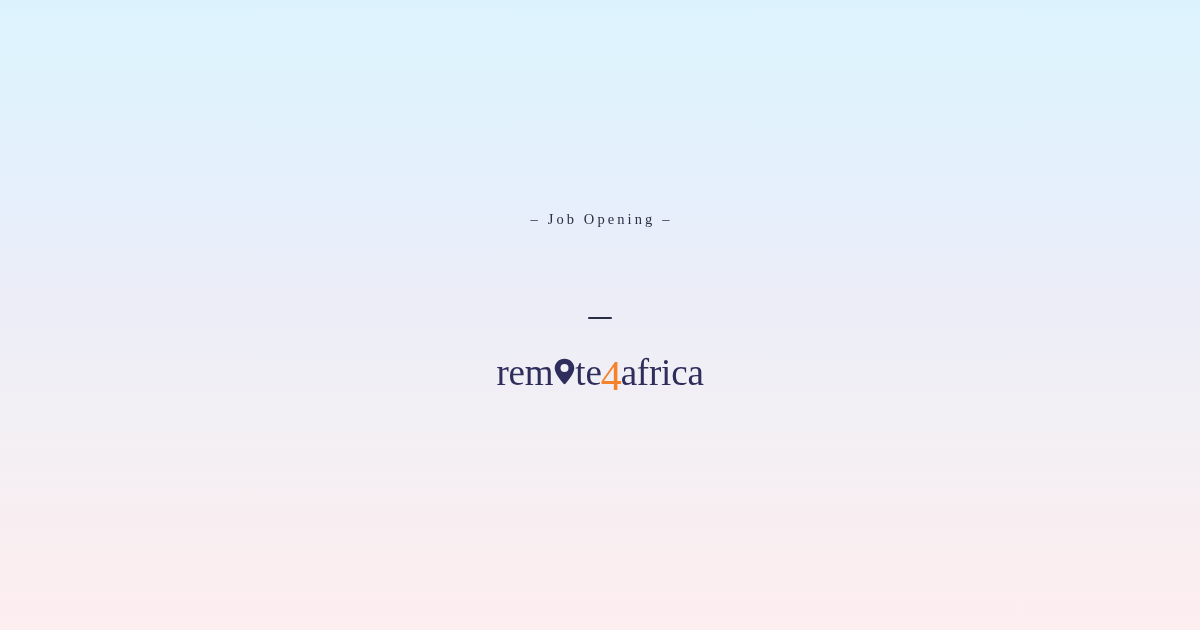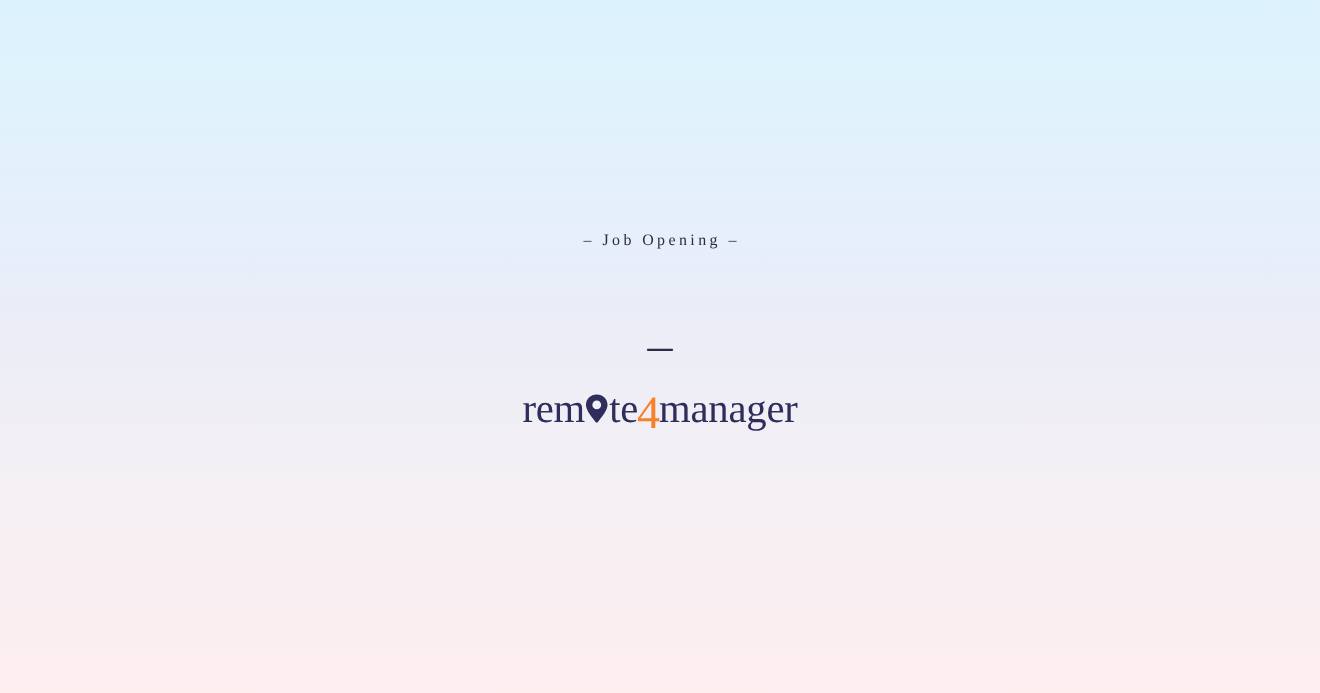--- a/index.html
+++ b/index.html
@@ -148,18 +148,18 @@
     <div class="logo">
       <span class="logo-part">rem</span>
         <span class="logo-pin">
           <svg viewBox="0 0 21 27" xmlns="http://www.w3.org/2000/svg" aria-hidden="true">
             <path d="M10.5 0.7 C4.95 0.7 0.7 4.85 0.7 10.25 C0.7 15.0 6.2 21.6 9.35 25.6 C9.95 26.35 11.05 26.35 11.65 25.6 C14.8 21.6 20.3 15.0 20.3 10.25 C20.3 4.85 16.05 0.7 10.5 0.7 Z" fill="#2E2D5C"></path>
             <circle cx="10.5" cy="10.1" r="4.0" fill="#F0F2F8"></circle>
           </svg>
         </span>
         <span class="logo-part">te</span>
         <span class="logo-four">4</span>
-        <span class="logo-part">manager</span>
+        <span class="logo-part">africa</span>
     </div>
 
   </div>
 
 </div>
 
 </body></html>

